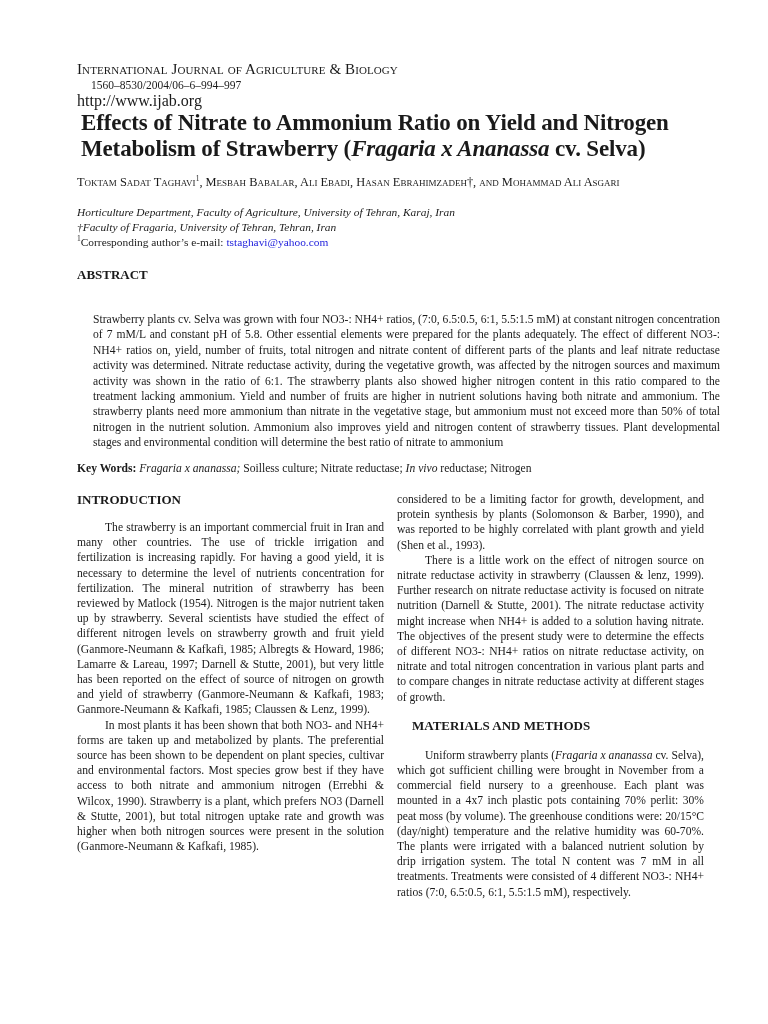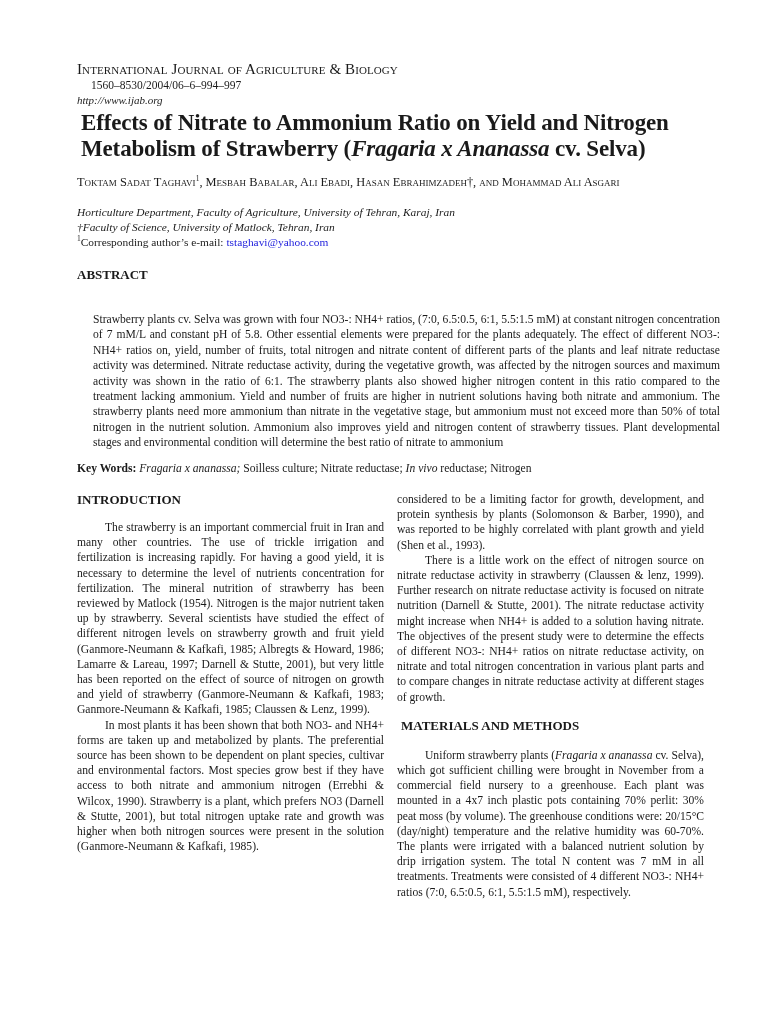--- a/index.html
+++ b/index.html
@@ -1,58 +1,58 @@
 <!DOCTYPE html>
 <html><head>
 <meta charset="utf-8">
 <style>
   html, body { margin: 0; padding: 0; background: #ffffff; }
   body { width: 768px; height: 1024px; position: relative; overflow: hidden;
          font-family: "Liberation Serif", "DejaVu Serif", serif; color: #1a1a1a; }
   .page { position: absolute; left: 77px; top: 0; width: 627px; }
   .journal { position: absolute; top: 62px; font-size: 15px; font-variant: small-caps; letter-spacing: 0.1px; line-height: 15px; }
   .issn { position: absolute; top: 78px; font-size: 11.5px; line-height: 15px; margin-left: 14px; }
-  .url { position: absolute; top: 93px; font-size: 11px; line-height: 15px; font-style: italic; }
+  .url { position: absolute; top: 93px; font-size: 16px; line-height: 15px; }
   .title { position: absolute; top: 106px; width: 627px; font-size: 23px; font-weight: bold; line-height: 26px; margin: 4px; letter-spacing: -0.15px; }
   .title .it { font-style: italic; }
   .authors { position: absolute; top: 174px; width: 627px; font-size: 12.4px; font-variant: small-caps; line-height: 17px; text-align: justify; }
   .affil { position: absolute; font-size: 11.4px; font-style: italic; line-height: 15px; }
   .aff1 { top: 205px; } .aff2 { top: 220px; }
   .corr { position: absolute; top: 235px; font-size: 11.4px; line-height: 15px; }
   .corr a { color: #2222dd; text-decoration: none; }
   sup { font-size: 7.5px; line-height: 0; }
   .h-abstract { position: absolute; top: 267px; font-size: 13px; font-weight: bold; margin: 0; }
   .abstract { position: absolute; top: 296px; width: 627px; font-size: 11.6px; line-height: 15.4px; text-align: justify; margin: 16px; }
   .keywords { position: absolute; top: 461px; font-size: 11.6px; line-height: 15px; }
   .keywords b { font-weight: bold; }
   .keywords i { font-style: italic; }
   .col { position: absolute; width: 307px; font-size: 11.6px; line-height: 15.2px; text-align: justify; }
   .col-left { left: 0; top: 492px; }
   .col-right { left: 320px; top: 492px; }
   .col h2 { font-size: 13px; font-weight: bold; margin: 0 0 12px 0; line-height: 16px; }
   .col p { margin: 0; text-indent: 28px; }
   .col p.noindent { text-indent: 0; }
-  .col h2.mm { margin: 13px 0 14px 4px; }
+  .col h2.mm { margin: 13px 0 14px 15px; }
   .i { font-style: italic; }
 </style>
 </head>
 <body>
 
 <div class="page">
 
   <div class="journal">International Journal of Agriculture &amp; Biology</div>
   <div class="issn">1560–8530/2004/06–6–994–997</div>
   <div class="url">http://www.ijab.org</div>
 
   <h1 class="title"><span>Effects of Nitrate to Ammonium Ratio on Yield and Nitrogen Metabolism of Strawberry (</span><span class="it">Fragaria x Ananassa</span><span> cv. Selva)</span></h1>
 
   <div class="authors"><span>Toktam Sadat Taghavi</span><sup>1</sup><span>, Mesbah Babalar, Ali Ebadi, Hasan Ebrahimzadeh†, and Mohammad Ali Asgari</span></div>
 
   <div class="affil aff1">Horticulture Department, Faculty of Agriculture, University of Tehran, Karaj, Iran</div>
-  <div class="affil aff2">†Faculty of Science, University of Matlock, Tehran, Iran</div>
+  <div class="affil aff2">†Faculty of Fragaria, University of Tehran, Tehran, Iran</div>
   <div class="corr"><sup>1</sup><span>Corresponding author’s e-mail: </span><a>tstaghavi@yahoo.com</a></div>
 
   <h2 class="h-abstract">ABSTRACT</h2>
   <p class="abstract">Strawberry plants cv. Selva was grown with four NO3-: NH4+ ratios, (7:0, 6.5:0.5, 6:1, 5.5:1.5 mM) at constant nitrogen concentration of 7 mM/L and constant pH of 5.8. Other essential elements were prepared for the plants adequately. The effect of different NO3-: NH4+ ratios on, yield, number of fruits, total nitrogen and nitrate content of different parts of the plants and leaf nitrate reductase activity was determined. Nitrate reductase activity, during the vegetative growth, was affected by the nitrogen sources and maximum activity was shown in the ratio of 6:1. The strawberry plants also showed higher nitrogen content in this ratio compared to the treatment lacking ammonium. Yield and number of fruits are higher in nutrient solutions having both nitrate and ammonium. The strawberry plants need more ammonium than nitrate in the vegetative stage, but ammonium must not exceed more than 50% of total nitrogen in the nutrient solution. Ammonium also improves yield and nitrogen content of strawberry tissues. Plant developmental stages and environmental condition will determine the best ratio of nitrate to ammonium</p>
 
   <div class="keywords"><b>Key Words:</b> <i>Fragaria x ananassa;</i><span> Soilless culture; Nitrate reductase; </span><i>In vivo</i><span> reductase; Nitrogen</span></div>
 
   <div class="col col-left">
     <h2>INTRODUCTION</h2>
     <p>The strawberry is an important commercial fruit in Iran and many other countries. The use of trickle irrigation and fertilization is increasing rapidly. For having a good yield, it is necessary to determine the level of nutrients concentration for fertilization. The mineral nutrition of strawberry has been reviewed by Matlock (1954). Nitrogen is the major nutrient taken up by strawberry. Several scientists have studied the effect of different nitrogen levels on strawberry growth and fruit yield (Ganmore-Neumann &amp; Kafkafi, 1985; Albregts &amp; Howard, 1986; Lamarre &amp; Lareau, 1997; Darnell &amp; Stutte, 2001), but very little has been reported on the effect of source of nitrogen on growth and yield of strawberry (Ganmore-Neumann &amp; Kafkafi, 1983; Ganmore-Neumann &amp; Kafkafi, 1985; Claussen &amp; Lenz, 1999).</p>

